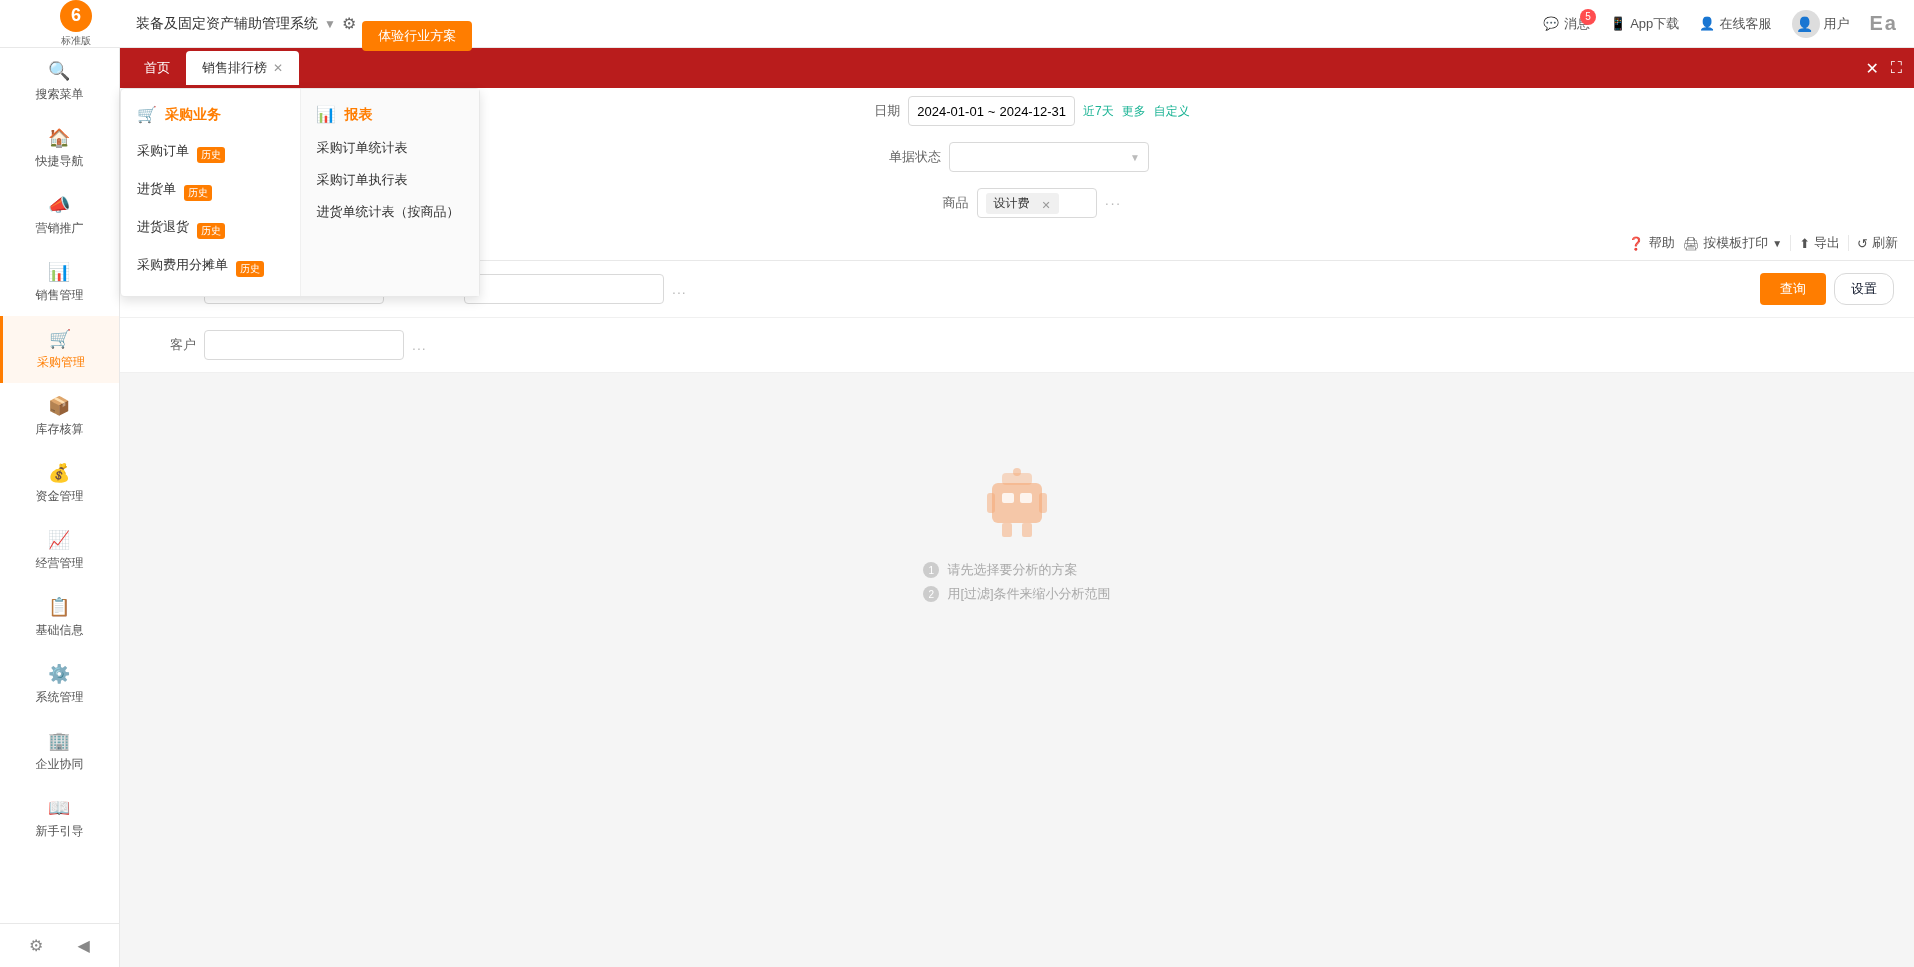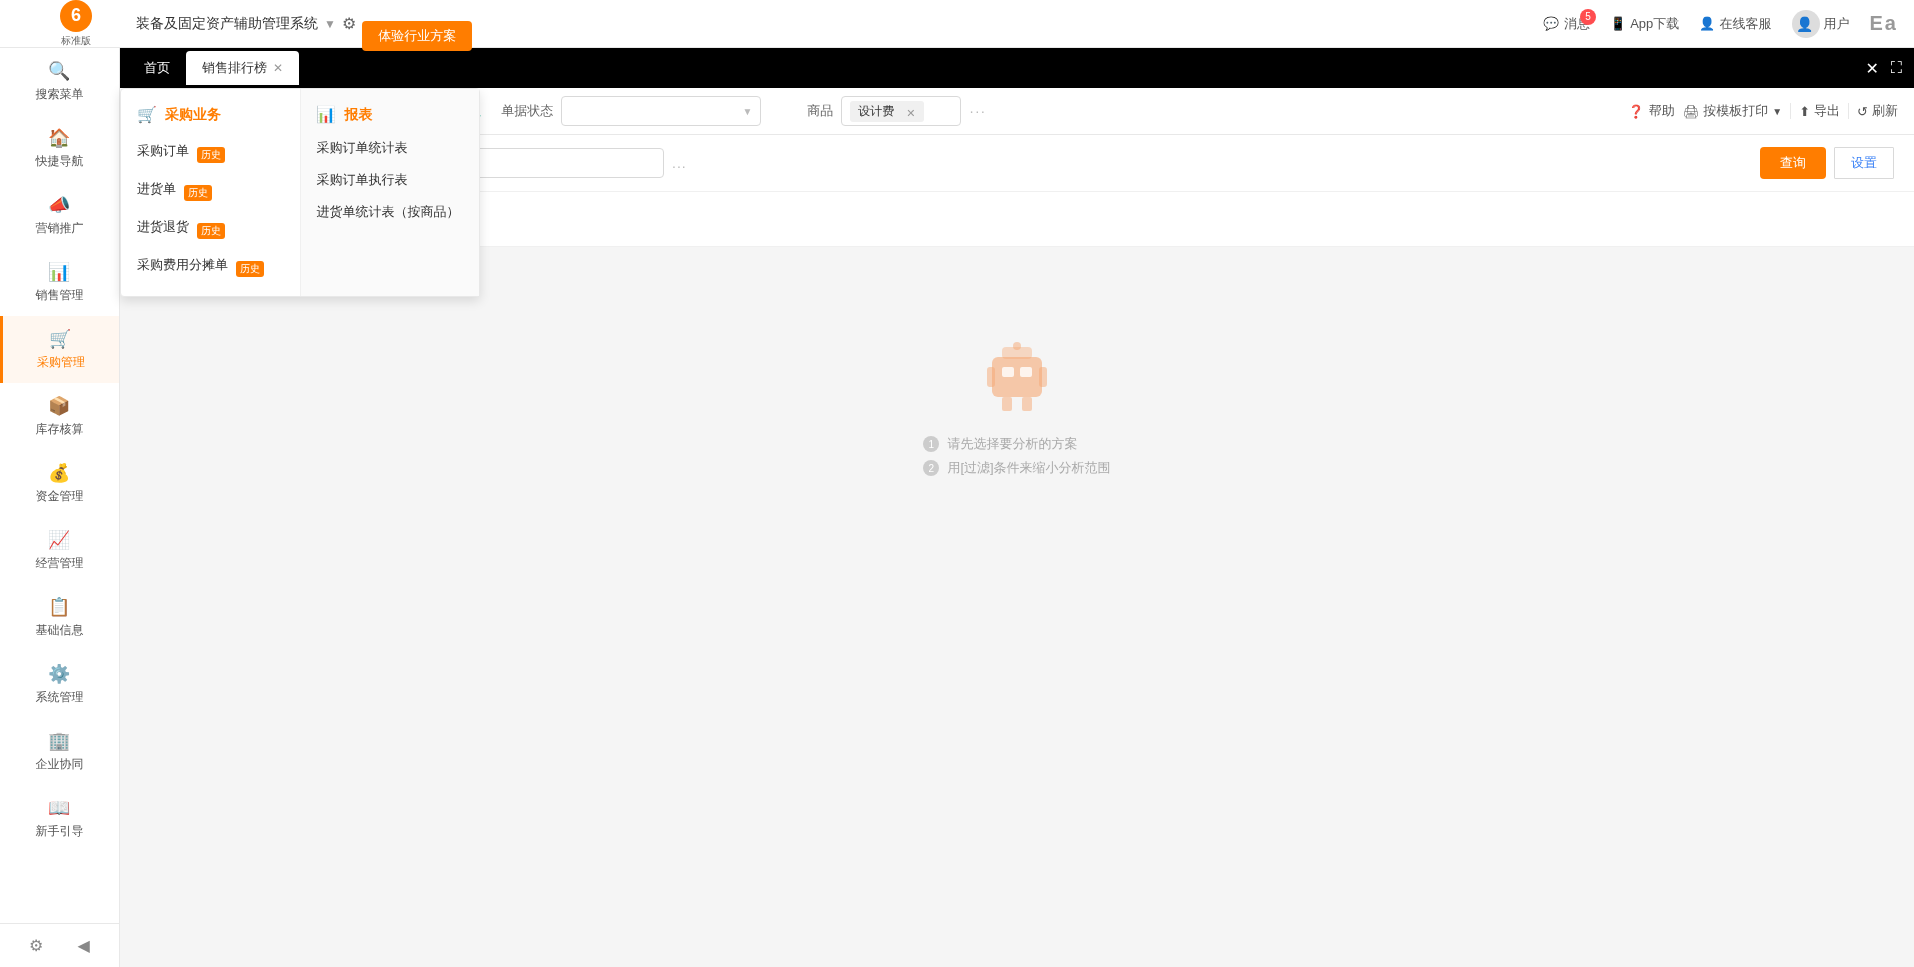--- a/index.html
+++ b/index.html
@@ -165,21 +165,21 @@
       flex: 1;
       display: flex;
       flex-direction: column;
       overflow: hidden;
     }
 
     
     .tab-bar {
       display: flex;
       align-items: center;
-      background: #000000;
+      background: #b91c1c;
       height: 40px;
       padding: 0 8px;
       position: relative;
       font-family: Liberation Serif, serif;
     }
     .tab {
       display: flex;
       align-items: center;
       padding: 8px 16px;
       cursor: pointer;
@@ -259,23 +259,23 @@
       color: white;
       border: none;
       border-radius: 4px;
       padding: 6px 20px;
       font-size: 13px;
       cursor: pointer;
       height: 32px;
     }
     .btn-settings {
       background: #fff;
-      color: #3b82f6;
+      color: #0f172a;
       border: 1px solid #d9d9d9;
-      border-radius: 1px;
+      border-radius: 12px;
       padding: 6px 16px;
       font-size: 13px;
       cursor: pointer;
       height: 32px;
     }
     .toolbar-btn {
       color: #555;
       font-size: 13px;
       cursor: pointer;
       display: flex;
@@ -359,20 +359,21 @@
     }
 
     
     .filter-toolbar {
       background: #fff;
       display: flex;
       align-items: center;
       padding: 8px 16px;
       border-bottom: 1px solid #e8e8e8;
       gap: 16px;
+      flex-direction: column;
     }
 
     .divider-v {
       width: 1px;
       height: 16px;
       background: #e8e8e8;
     }
 
     .filter-block {
       background: #fff;

